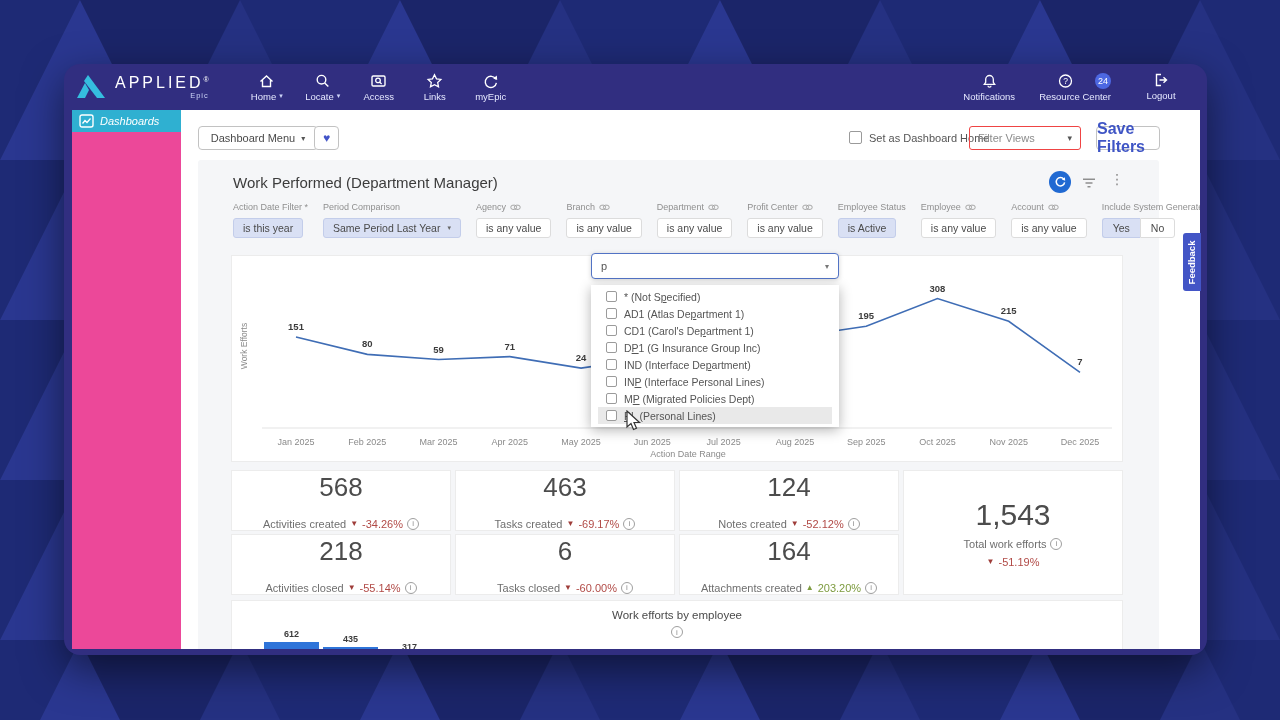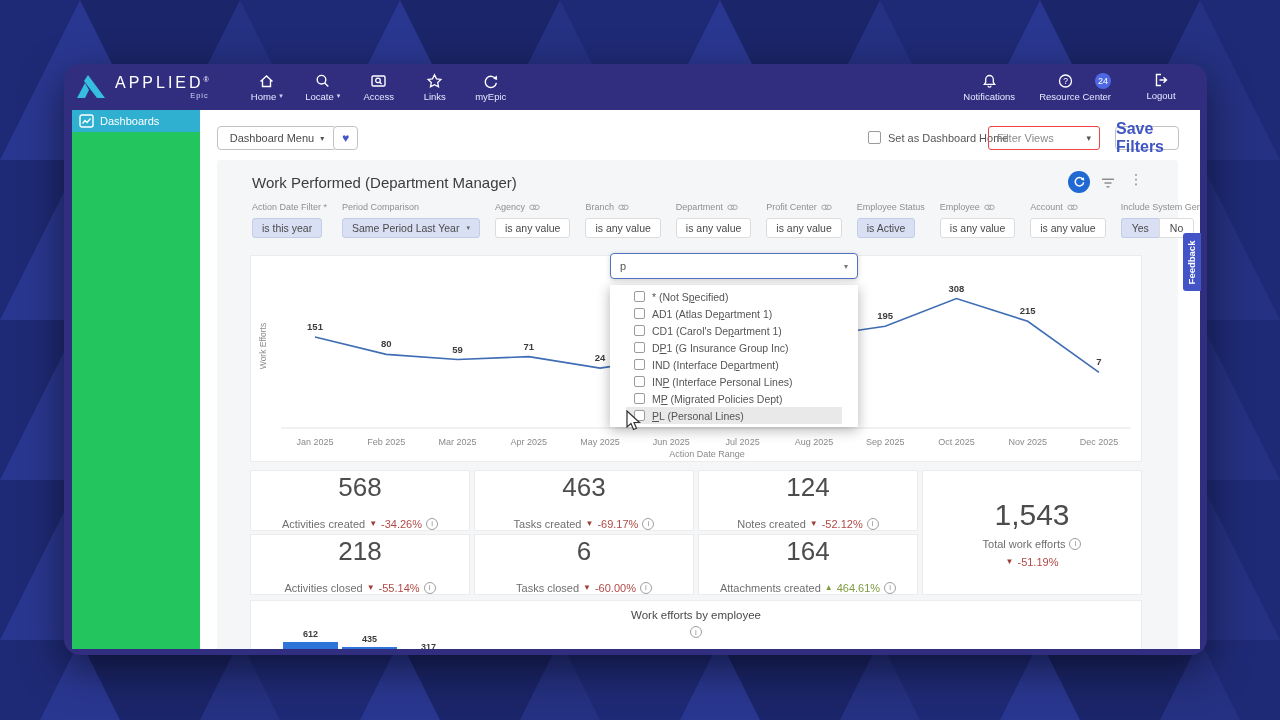--- a/index.html
+++ b/index.html
@@ -22,21 +22,21 @@
   .nav-label { font-size:9.5px; margin-top:2px; display:flex; justify-content:center; align-items:center; gap:3px; color:#e6e9ff; }
   .caret { font-size:7px; color:#cdd4f7; }
   .nav-right { margin-left:auto; display:flex; gap:24px; }
   .nav-right .nav-item { width:auto; min-width:52px; }
   .icon-row { display:flex; justify-content:center; align-items:center; gap:4px; height:17px; }
   .badge { min-width:16px; height:16px; border-radius:8px; background:#4d68e2; color:#fff; font-size:9px;
            display:inline-flex; align-items:center; justify-content:center; padding:0 3px; }
 
   
   .app-body { display:flex; height:545px; padding:0 7px 6px 8px; }
-  .sidebar { width:128px; background:#22c55e; }
+  .sidebar { width:109px; background:#ec4899;font-style:italic; }
   .side-item { height:22px; display:flex; align-items:center; gap:6px; padding:0 7px; font-size:11px; color:#333; cursor:pointer; }
   .side-item.active { background:#2fb0d1; color:#fff; }
   .main { flex:1; background:#fff; position:relative; overflow:hidden; }
 
   
   .toolbar { position:absolute; left:0; top:16px; width:100%; height:26px; }
   .btn { position:absolute; background:#fff; border:1px solid #c2c2c2; border-radius:4px; font-size:11px; color:#4a4a4a;
          display:flex; align-items:center; justify-content:center; gap:6px; cursor:pointer; }
   .menu-btn { left:17px; top:0; width:120px; height:24px; }
   .fav-btn { left:133px; top:0; width:25px; height:24px; color:#4254c8; font-size:12px; }
@@ -93,21 +93,21 @@
   .bottom-card { position:absolute; left:33px; top:440px; width:892px; height:210px; background:#fff; border:1px solid #ececec; overflow:hidden; }
   .bc-title { margin-top:8px; font-size:11.5px; color:#4a4a4a; display:flex; justify-content:center; align-items:center; gap:5px;flex-direction:column; }
   .bar { position:absolute; width:55px; background:#2e74d9; height:300px; }
   .bar-label { position:absolute; width:55px; text-align:center; font-size:9px; font-weight:bold; color:#3c3c3c; }
 
   
   .dropdown { position:absolute; left:410px; top:143px; width:248px; z-index:6; }
   .dd-search { height:26px; background:#fff; border:1.5px solid #5273c5; border-radius:4px; box-shadow:0 1px 5px rgba(0,0,0,.18);
                display:flex; align-items:center; justify-content:space-between; padding:0 9px; font-size:11px; color:#555; }
   .dd-caret { font-size:8px; color:#777; }
-  .dd-list { margin-top:6px; background:#fff; box-shadow:0 3px 12px rgba(0,0,0,.3); padding:3px 16px; }
+  .dd-list { margin-top:6px; background:#fff; box-shadow:0 3px 12px rgba(0,0,0,.3); padding:3px 7px; }
   .dd-item { height:17px; display:flex; align-items:center; gap:7px; padding:0 8px; font-size:10.5px; color:#555; cursor:pointer; }
   .dd-item.hover { background:#e9e9e9; }
   .dd-check { width:11px; height:11px; border:1.5px solid #9b9b9b; border-radius:2px; background:#fff; flex:none; }
 
   
   .feedback { position:absolute; left:1183px; top:233px; width:18px; height:58px; background:#4355c6;
               border-radius:3px 0 0 3px; z-index:40; display:flex; align-items:center; justify-content:center; cursor:pointer; }
   .feedback span { transform:rotate(-90deg); color:#fff; font-size:9.5px; font-weight:bold; white-space:nowrap; }
   .cursor { position:absolute; left:624px; top:410px; z-index:60; }
 </style>
@@ -470,21 +470,21 @@
                 <span class="arrow down">▼</span>
                 <span class="delta down">-60.00%</span>
                 <span class="info">i</span>
               </div>
             </div>
             <div class="kpi">
               <div class="kpi-value">164</div>
               <div class="kpi-line">
                 <span>Attachments created</span>
                 <span class="arrow up">▲</span>
-                <span class="delta up">464.61%</span>
+                <span class="delta up">203.20%</span>
                 <span class="info">i</span>
               </div>
             </div>
           </div>
 
         <div class="bottom-card">
           <div class="bc-title">
             <span>Work efforts by employee</span>
             <span class="info">i</span>
           </div>

